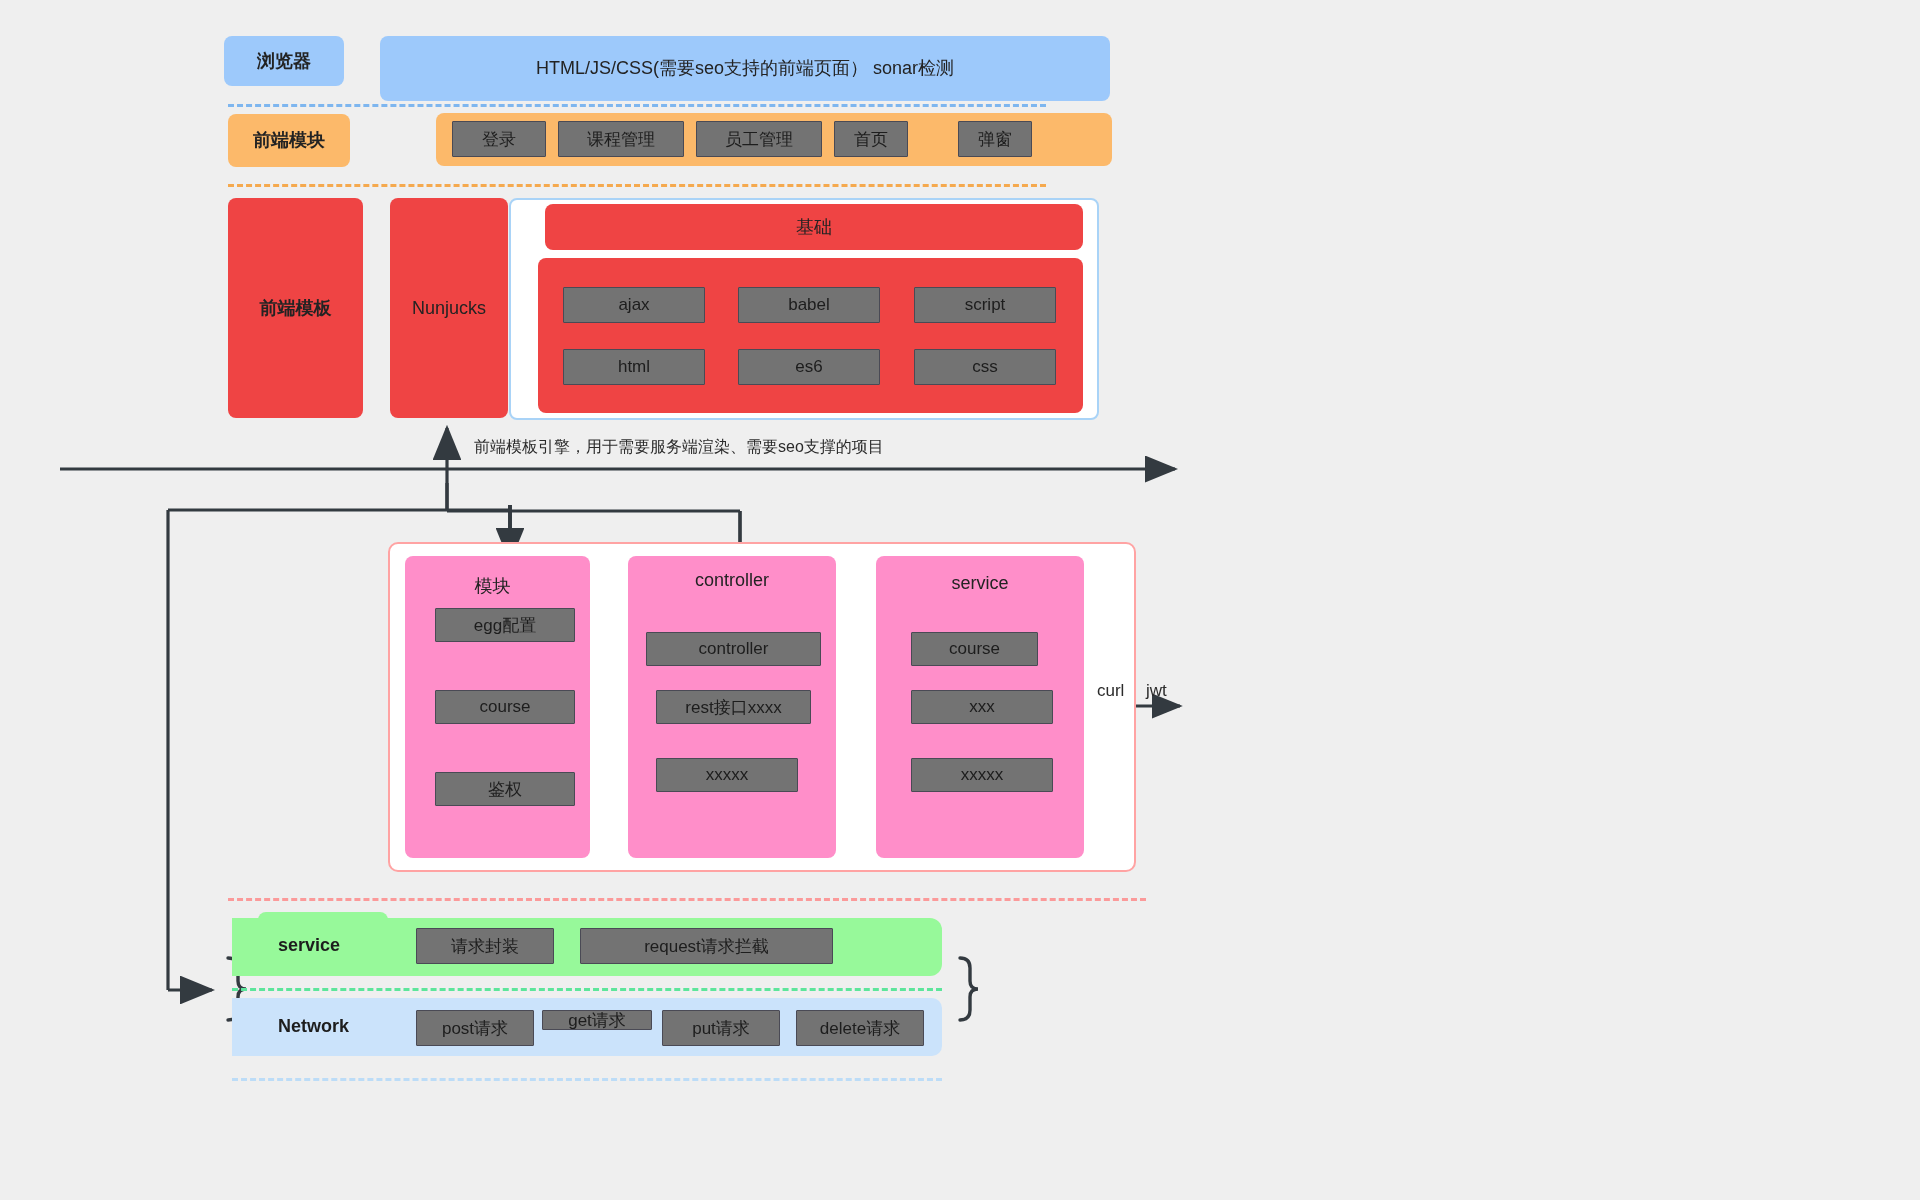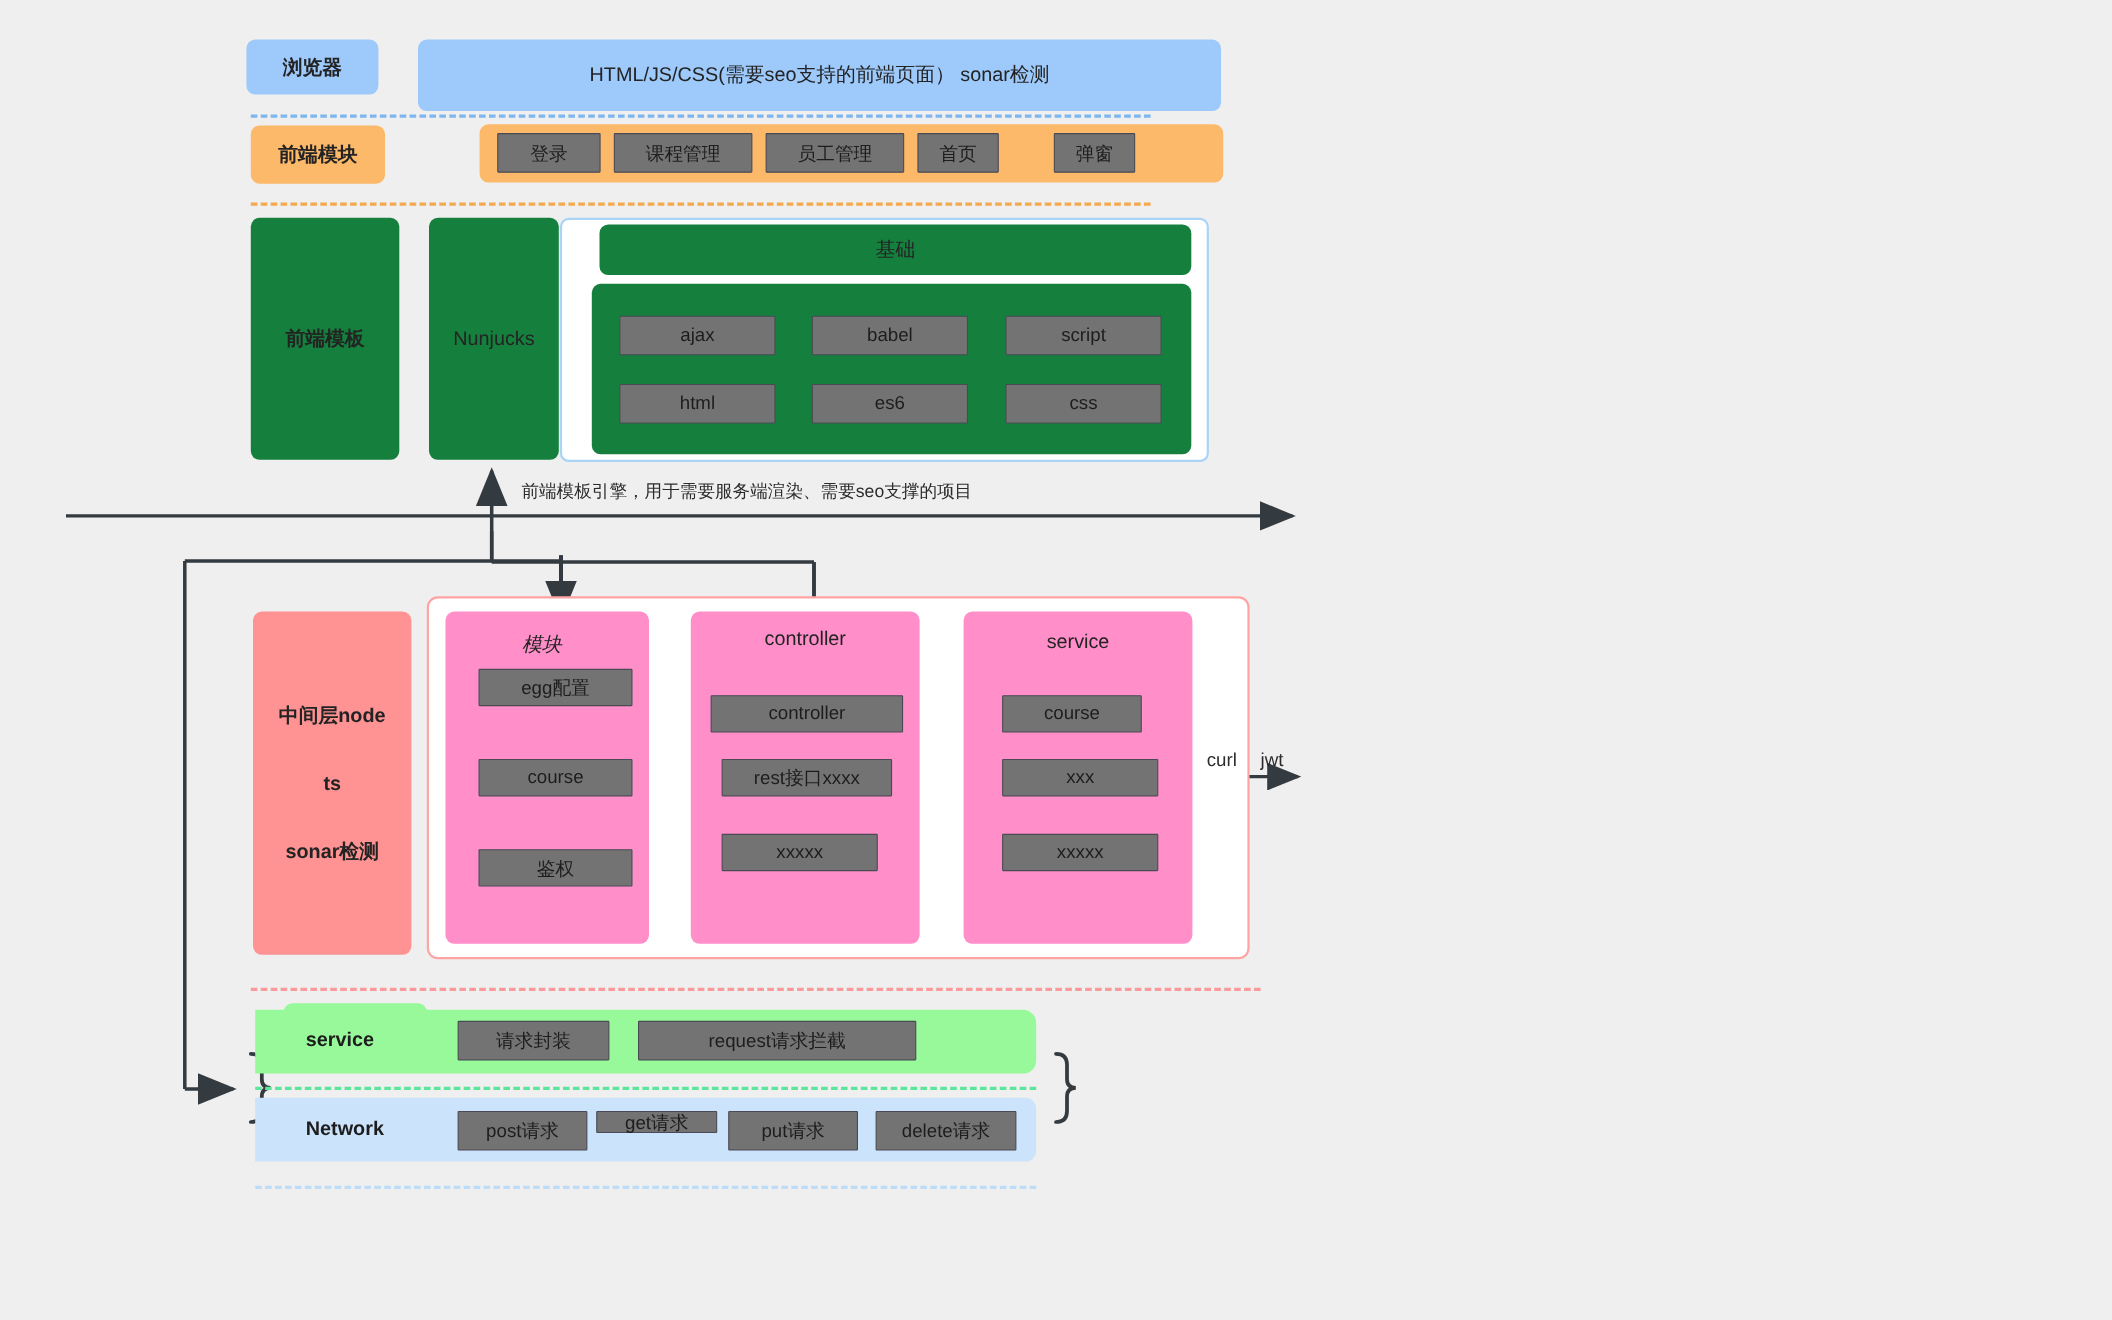--- a/index.html
+++ b/index.html
@@ -33,21 +33,21 @@
     text-align: center;
     color: #1d1d1d;
     font-size: 17px;
     border-radius: 1px;
   }
   .bold { font-weight: bold; }
 
   
   .c-blue   { background: #9dc9fb; }
   .c-orange { background: #fcb96a; }
-  .c-purple { background: #15803d; }
+  .c-purple { background: #ef4444; }
   .c-pink   { background: #ff8ec9; }
   .c-salmon { background: #ff9292; }
   .c-green  { background: #97f99a; }
   .c-lblue  { background: #cbe3fb; }
   .c-grey   { background: #dedede; }
 
   
   .dash { border-top-style: dashed; border-top-width: 3px; height: 0; }
   .dash-blue   { border-top-color: #7eb6ef; }
   .dash-orange { border-top-color: #f5a94e; }
@@ -157,30 +157,25 @@
 
   <div class="abs wbox" style="left:563px; top:287px; width:142px; height:36px;">ajax</div>
   <div class="abs wbox" style="left:738px; top:287px; width:142px; height:36px;">babel</div>
   <div class="abs wbox" style="left:914px; top:287px; width:142px; height:36px;">script</div>
   <div class="abs wbox" style="left:563px; top:349px; width:142px; height:36px;">html</div>
   <div class="abs wbox" style="left:738px; top:349px; width:142px; height:36px;">es6</div>
   <div class="abs wbox" style="left:914px; top:349px; width:142px; height:36px;">css</div>
 
   <div class="lbl-note" style="left:474px; top:437px;">前端模板引擎，用于需要服务端渲染、需要seo支撑的项目</div>
 
-  <div class="abs rbox c-salmon bold" style="left:230px; top:556px; width:144px; height:312px; font-size:18px; flex-direction:column; gap:38px;">
-    <span>中间层node</span>
-    <span>ts</span>
-    <span>sonar检测</span>
-  </div>
 
   <div class="abs frame-pink" style="left:388px; top:542px; width:748px; height:330px;"></div>
 
   <div class="abs c-pink" style="left:405px; top:556px; width:185px; height:302px; border-radius:8px;"></div>
-  <div class="abs" style="left:405px; top:574px; width:175px; text-align:center; font-size:18px; color:#232323;font-style:italic;">模块</div>
+  <div class="abs" style="left:405px; top:574px; width:175px; text-align:center; font-size:18px; color:#232323;">模块</div>
   <div class="abs wbox" style="left:435px; top:608px; width:140px; height:34px;">egg配置</div>
   <div class="abs wbox" style="left:435px; top:690px; width:140px; height:34px;">course</div>
   <div class="abs wbox" style="left:435px; top:772px; width:140px; height:34px;">鉴权</div>
 
   <div class="abs c-pink" style="left:628px; top:556px; width:208px; height:302px; border-radius:8px;"></div>
   <div class="abs" style="left:628px; top:570px; width:208px; text-align:center; font-size:18px; color:#232323;">controller</div>
   <div class="abs wbox" style="left:646px; top:632px; width:175px; height:34px;">controller</div>
   <div class="abs wbox" style="left:656px; top:690px; width:155px; height:34px;">rest接口xxxx</div>
   <div class="abs wbox" style="left:656px; top:758px; width:142px; height:34px;">xxxxx</div>
 

